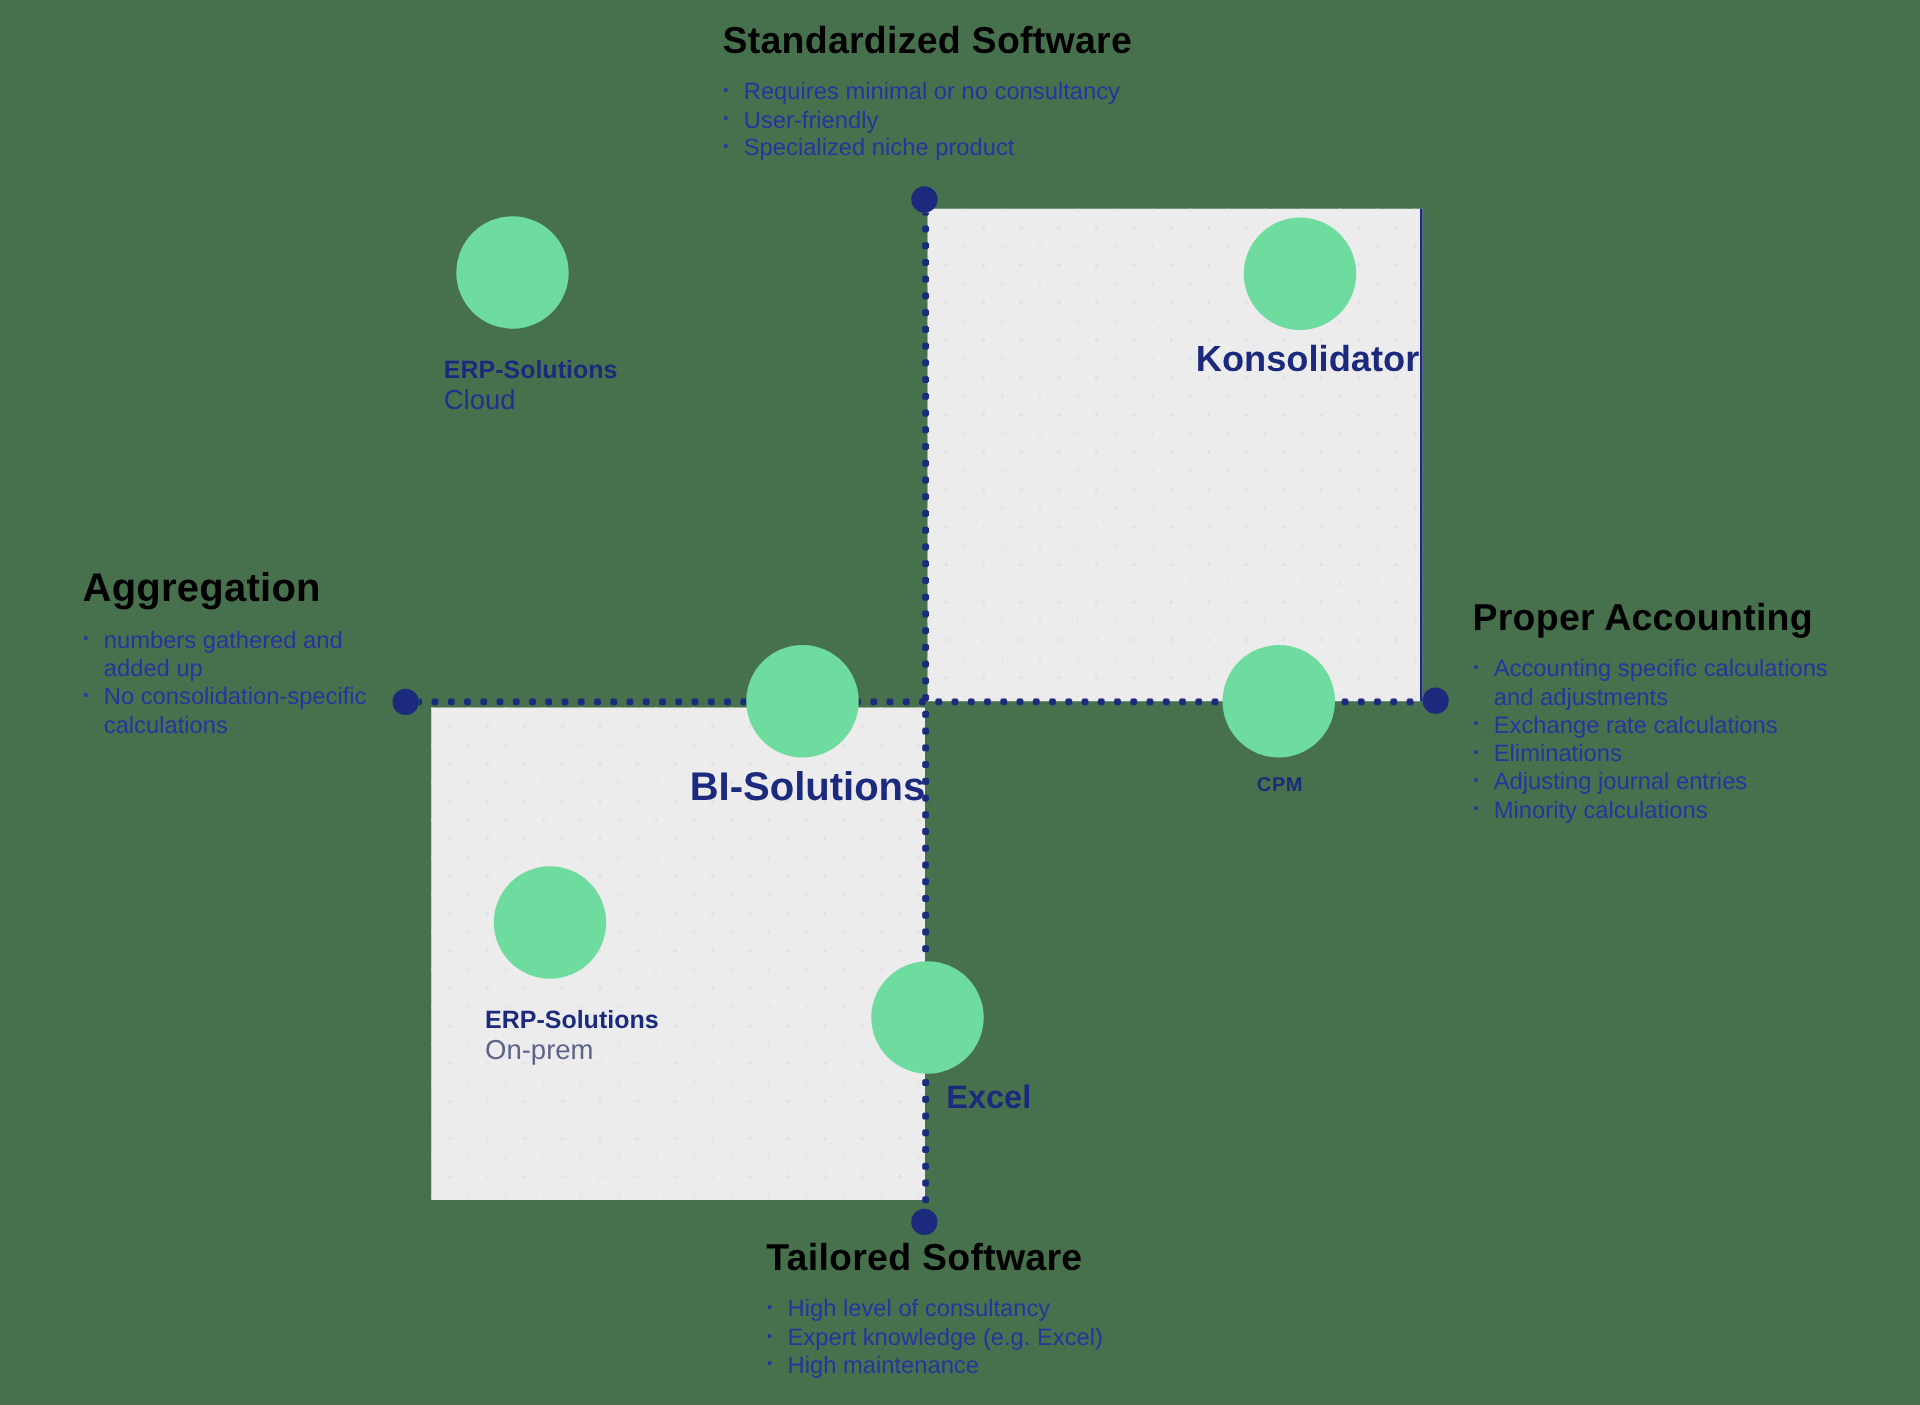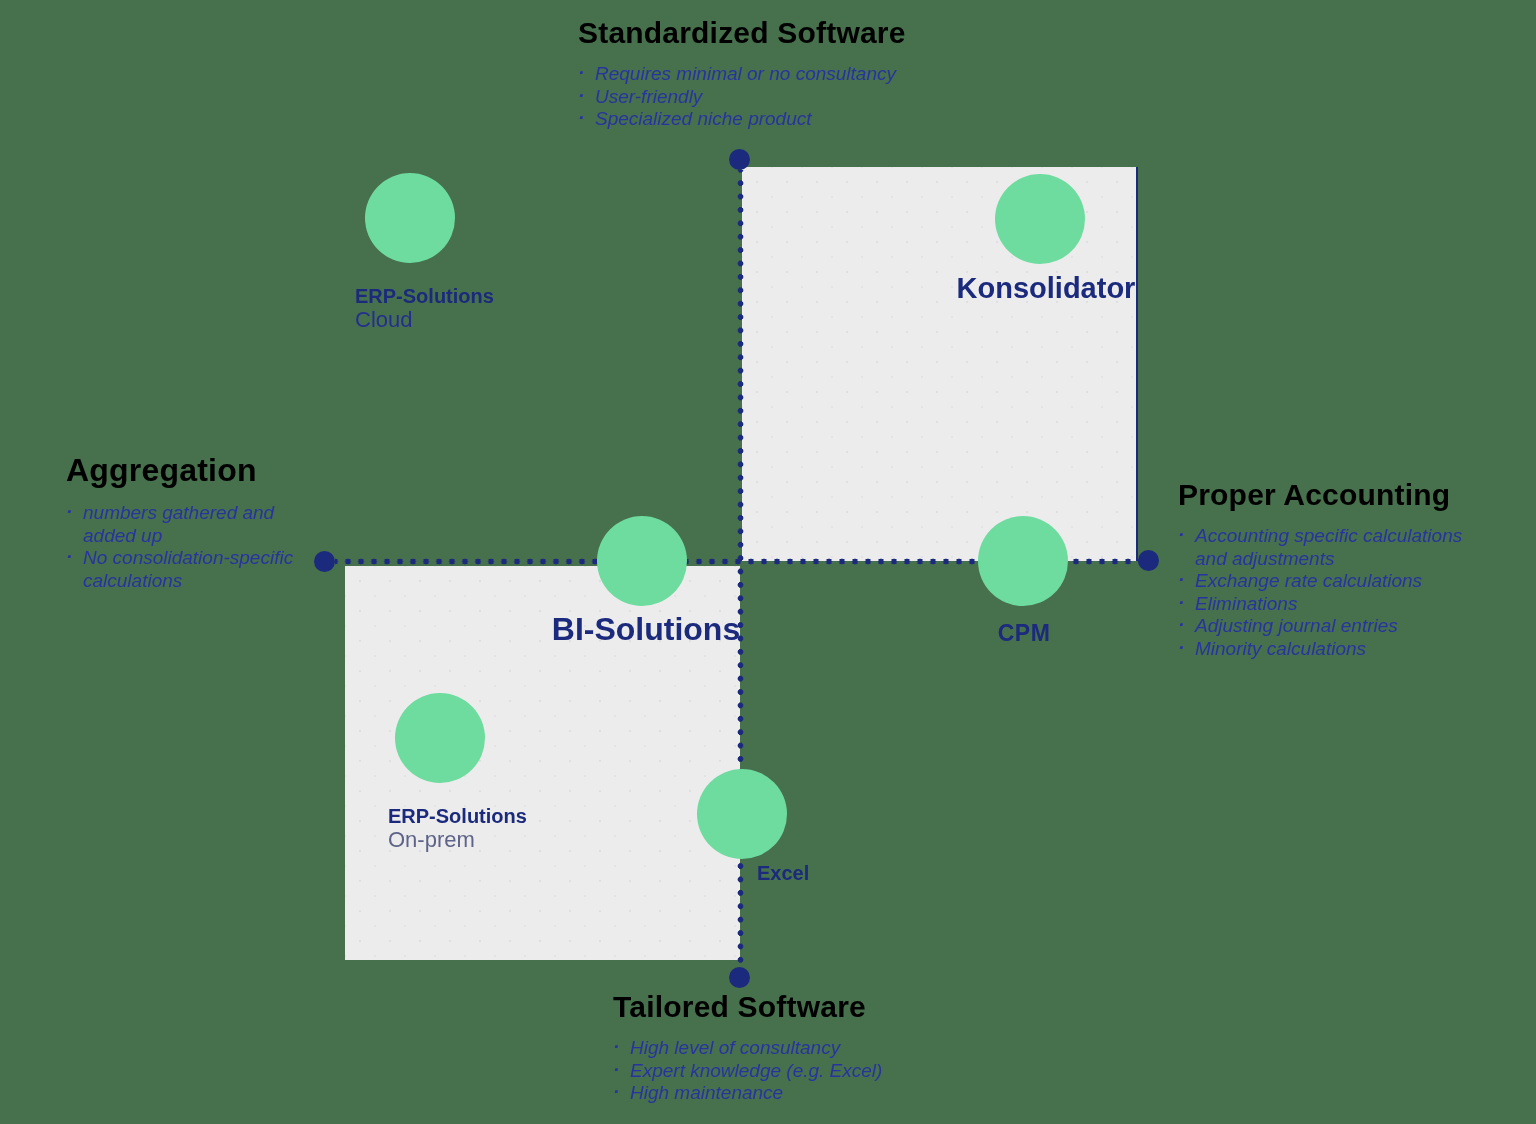--- a/index.html
+++ b/index.html
@@ -59,36 +59,35 @@
   .bubble.onprem{left:395px;top:693px;}
   .bubble.excel{left:697px;top:769px;}
 
   
   .blabel{position:absolute;z-index:4;color:#1B2A7D;font-weight:bold;}
   .blabel .sub{font-weight:normal;}
   .lbl-cloud{left:355px;top:285px;font-size:20px;line-height:23px;}
   .lbl-cloud .sub{font-size:22px;color:#232F8F;}
   .lbl-konsolidator{left:926px;top:272px;width:240px;text-align:center;font-size:29px;}
   .lbl-bi{left:526px;top:611px;width:240px;text-align:center;font-size:32px;}
-  .lbl-cpm{left:944px;top:620px;width:160px;text-align:center;font-size:23px;letter-spacing:.5px;}
+  .lbl-cpm{left:944px;top:620px;width:160px;text-align:center;font-size:16px;letter-spacing:.5px;}
   .lbl-onprem{left:388px;top:804px;font-size:20px;line-height:24px;}
   .lbl-onprem .sub{font-size:22px;color:#5E6489;}
-  .lbl-excel{left:757px;top:862px;font-size:20px;}
+  .lbl-excel{left:757px;top:862px;font-size:26px;}
 
   
   .tblock{position:absolute;z-index:4;}
   .tblock h2{
     margin:0 0 13px 0;color:#000000;
     font-size:30px;font-weight:bold;letter-spacing:.2px;
   }
   .tblock ul{list-style:none;margin:0;padding:0;}
   .tblock li{
     position:relative;color:#2734A0;font-size:19px;line-height:22.5px;
     padding-left:17px;
-    font-style:italic;
   }
   .tblock li::before{
     content:"·";position:absolute;left:0;top:-1px;
     color:#2734A0;font-weight:bold;font-size:19px;
   }
   .tb-top{left:578px;top:16px;width:420px;}
   .tb-left{left:66px;top:452px;width:240px;}
   .tb-left h2{font-size:32px;}
   .tb-right{left:1178px;top:478px;width:300px;}
   .tb-bottom{left:598px;top:990px;width:420px;margin-left:15px;}

